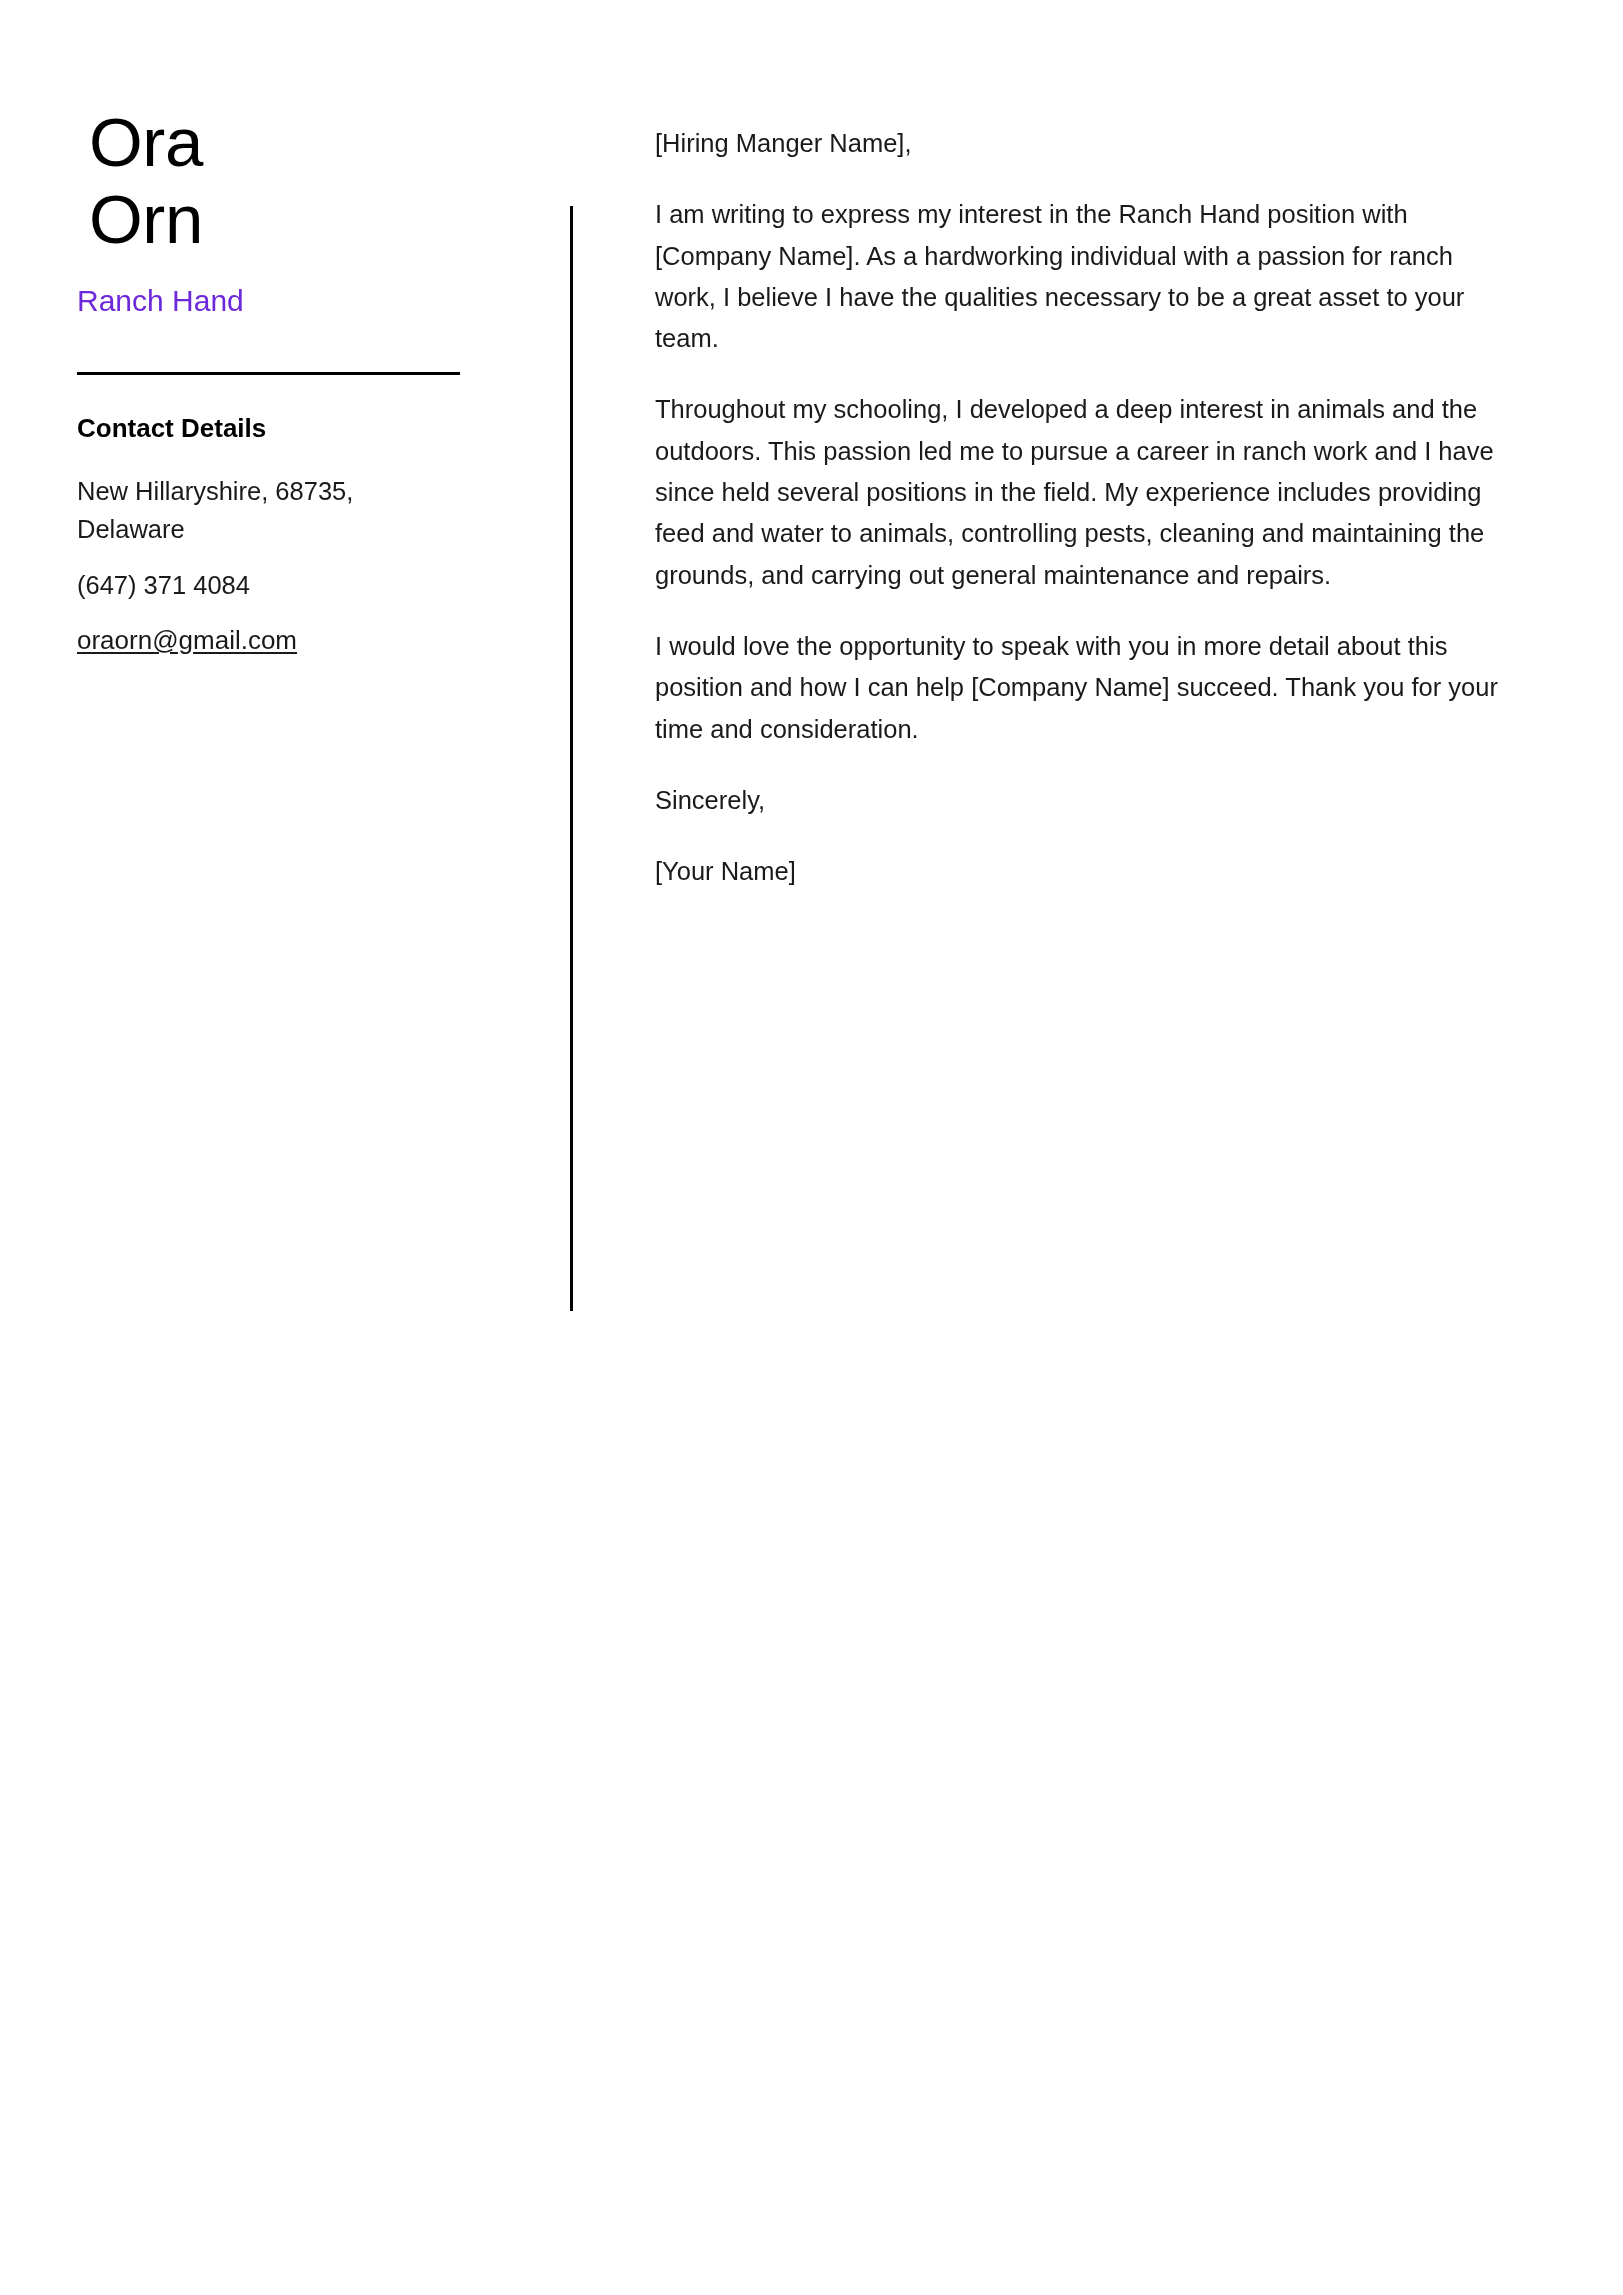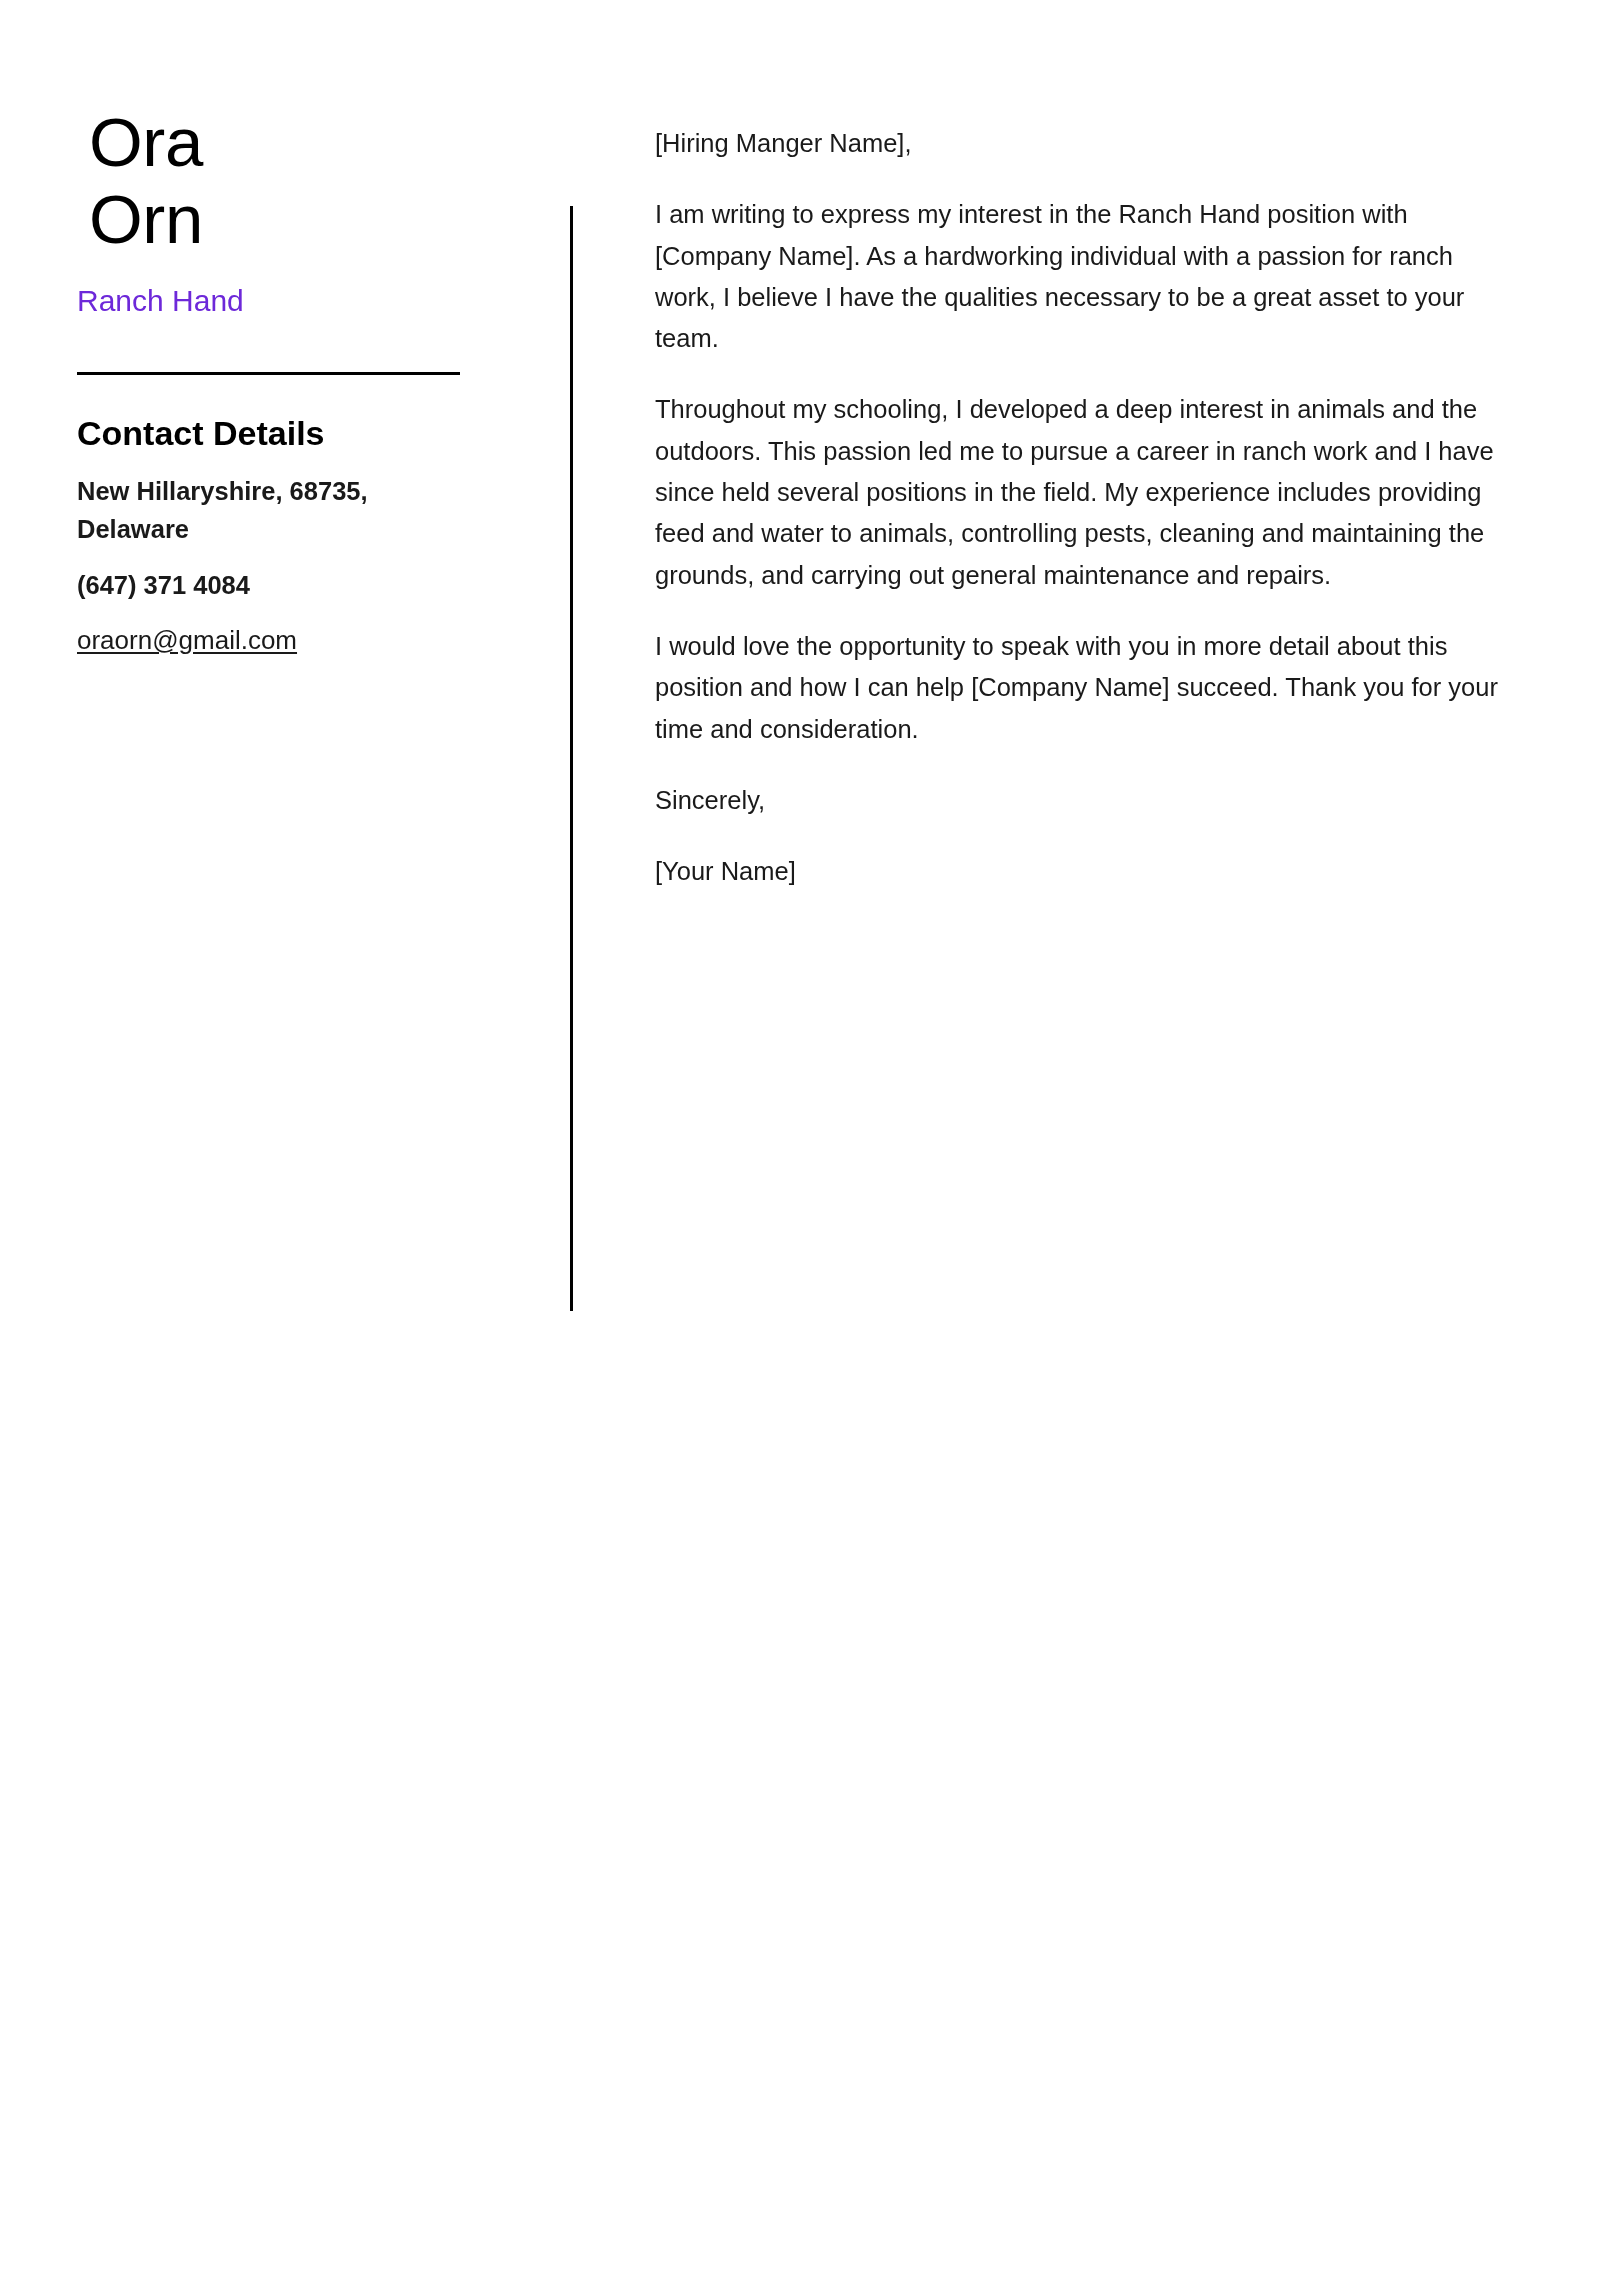--- a/index.html
+++ b/index.html
@@ -65,37 +65,37 @@
     width: 383px;
     height: 3.3px;
     background: #000000;
   }
 
   .contact-heading {
     position: absolute;
     left: 0px;
     top: 320px;
     font-family: "Liberation Sans", sans-serif;
-    font-size: 34px;
+    font-size: 26px;
     font-weight: 600;
     line-height: 1.25;
     color: #000000;
     white-space: pre;
   }
 
   .contact-list {
     position: absolute;
     left: 0px;
     top: 380px;
     width: 354px;
   }
   .contact-item {
     font-family: "Liberation Sans", sans-serif;
     font-size: 25.5px;
-    font-weight: 700;
+    font-weight: 400;
     line-height: 1.5;
     color: #1a1a1a;
     margin-bottom: 17px;
   }
   .contact-item:last-child { margin-bottom: 0; }
 
   .contact-email {
     font-family: "Liberation Sans", sans-serif;
     font-size: 26px;
     font-weight: 400;

